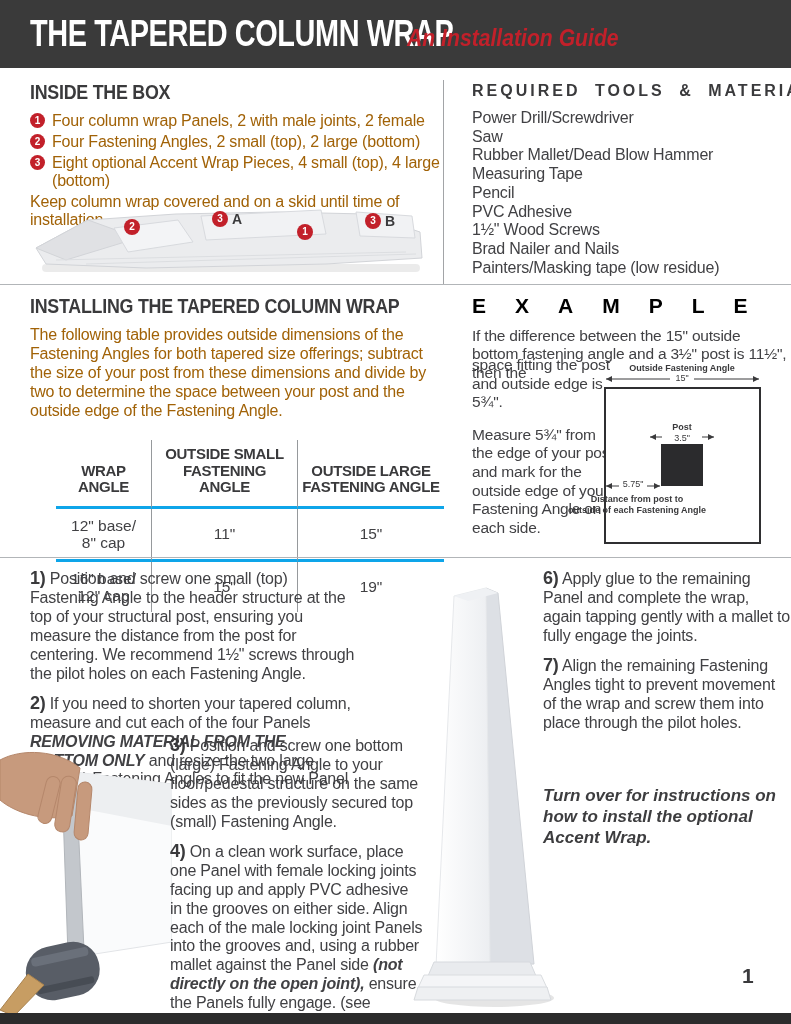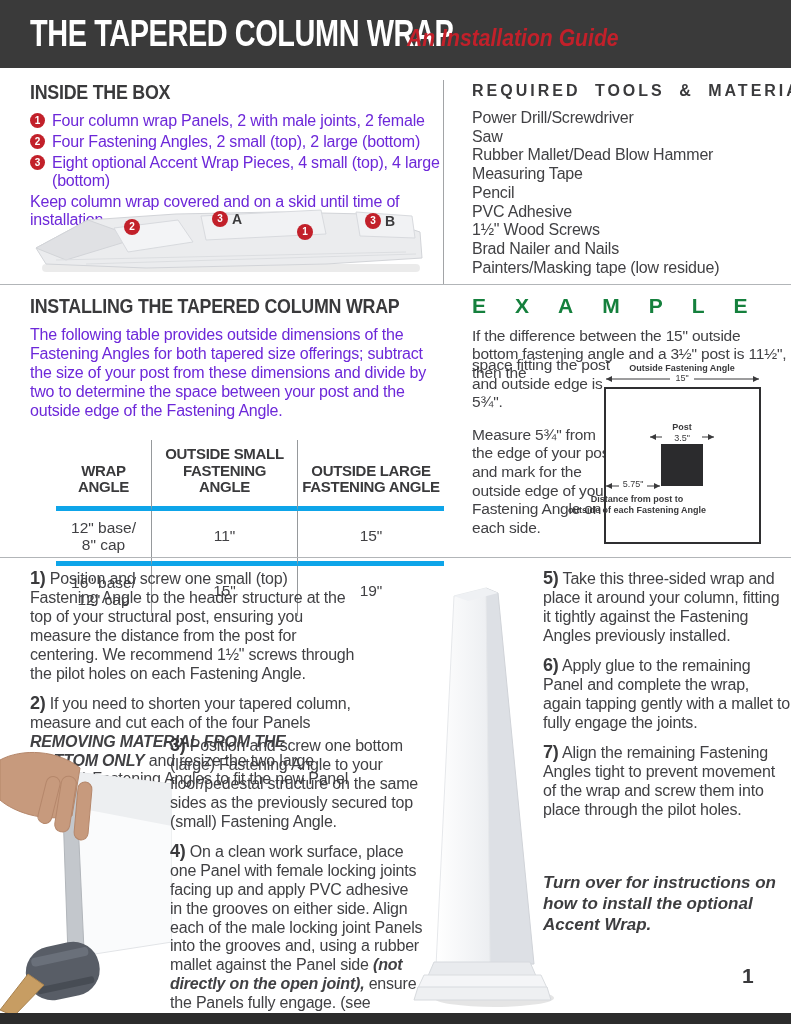--- a/index.html
+++ b/index.html
@@ -16,21 +16,21 @@
   }
   .doc-subtitle {
     position:absolute; left:407px; top:25px; color:#c2202a; font-size:23px; font-weight:bold; font-style:italic;
     white-space:nowrap; transform:scaleX(.92); transform-origin:0 50%;
   }
   
   .h2 {
     font-size:21px; font-weight:bold; color:#3a3a3c; white-space:nowrap;
     transform:scaleX(.85); transform-origin:0 50%; letter-spacing:-.3px;
   }
-  .body-txt { font-size:16px; line-height:1.13; letter-spacing:-.2px; color:#6d28d9; }
+  .body-txt { font-size:16px; line-height:1.13; letter-spacing:-.2px; color:#a16207; }
   .hr { position:absolute; left:0; width:791px; height:1px; background:#b2b5b8; }
   .vr { position:absolute; width:1px; background:#a2a4a7; }
   
   .sec1L { position:absolute; left:30px; top:80px; width:412px; }
   .sec1L .h2 { margin-bottom:8px; }
   .box-item { display:flex; align-items:flex-start; margin-bottom:3px; }
   .nbadge {
     flex:0 0 auto; width:15px; height:15px; border-radius:50%; background:#c2202a; color:#fff;
     font-size:10px; font-weight:bold; text-align:center; line-height:15px; margin:1px 7px 0 0;
   }
@@ -55,24 +55,24 @@
   .ctable { margin:20px 0 0 26px; display:grid; grid-template-columns:96px 146px 146px; }
   .ct-h {
     font-size:15px; font-weight:bold; color:#3a3a3c; text-align:center; letter-spacing:-.3px;
     line-height:1.1; padding:6px 4px 10px; display:flex; align-items:flex-end; justify-content:center;
   }
   .ct-c {
     font-size:15.5px; text-align:center; padding:8px 4px; line-height:1.1;
     display:flex; align-items:center; justify-content:center; white-space:pre-line;
   }
   .bR { border-right:1px solid #96999c; }
-  .bB { border-bottom:5px solid #0ea5e9; }
+  .bB { border-bottom:3px solid #0ea5e9; }
   
   .sec2R { position:absolute; left:472px; top:294px; width:318px; }
-  .ex-head { font-size:21px; font-weight:bold; color:#15803d; letter-spacing:29px; white-space:nowrap; margin-bottom:9px; }
+  .ex-head { font-size:21px; font-weight:bold; color:#000000; letter-spacing:29px; white-space:nowrap; margin-bottom:9px; }
   .ex-intro { font-size:15.5px; line-height:1.18; letter-spacing:-.2px; }
   .ex-side { position:absolute; left:0; top:62px; width:142px; }
   .ex-side p { font-size:15.5px; line-height:1.2; letter-spacing:-.2px; margin-bottom:14px; }
   .ex-diagram { position:absolute; left:70px; top:68px; }
   
   .colA { position:absolute; left:30px; top:568px; width:326px; }
   .colB { position:absolute; left:170px; top:735px; width:253px; }
   .colC { position:absolute; left:543px; top:568px; width:247px; }
   .step { font-size:16px; line-height:1.18; letter-spacing:-.2px; margin-bottom:9px; }
   .stepnum { font-size:18px; font-weight:bold; color:#3a3a3c; }
@@ -256,24 +256,20 @@
       <polygon points="42,406 60,36 92,28 96,406" fill="url(#shaft)" stroke="#e6e8eb"></polygon>
       <polygon points="60,36 92,28 104,33 74,41" fill="#eff1f4"></polygon>
       <polygon points="40,402 136,402 142,416 34,416" fill="#e9ebee" stroke="#d7dade"></polygon>
       <polygon points="30,415 147,415 153,428 24,428" fill="#f4f5f7" stroke="#dadde0"></polygon>
       <polygon points="24,427 153,427 157,440 20,440" fill="#eef0f2" stroke="#d7dade"></polygon>
     </svg>
   </div>
 
   <div class="colC">
     <p class="step">
-      <span class="stepnum">5)</span>
-      <span>Take this three-sided wrap and place it around your column, fitting it tightly against the Fastening Angles previously installed.</span>
-    </p>
-    <p class="step">
       <span class="stepnum">6)</span>
       <span>Apply glue to the remaining Panel and complete the wrap, again tapping gently with a mallet to fully engage the joints.</span>
     </p>
     <p class="step">
       <span class="stepnum">7)</span>
       <span>Align the remaining Fastening Angles tight to prevent movement of the wrap and screw them into place through the pilot holes.</span>
     </p>
     <p class="turn-note">Turn over for instructions on how to install the optional Accent Wrap.</p>
   </div>
 

